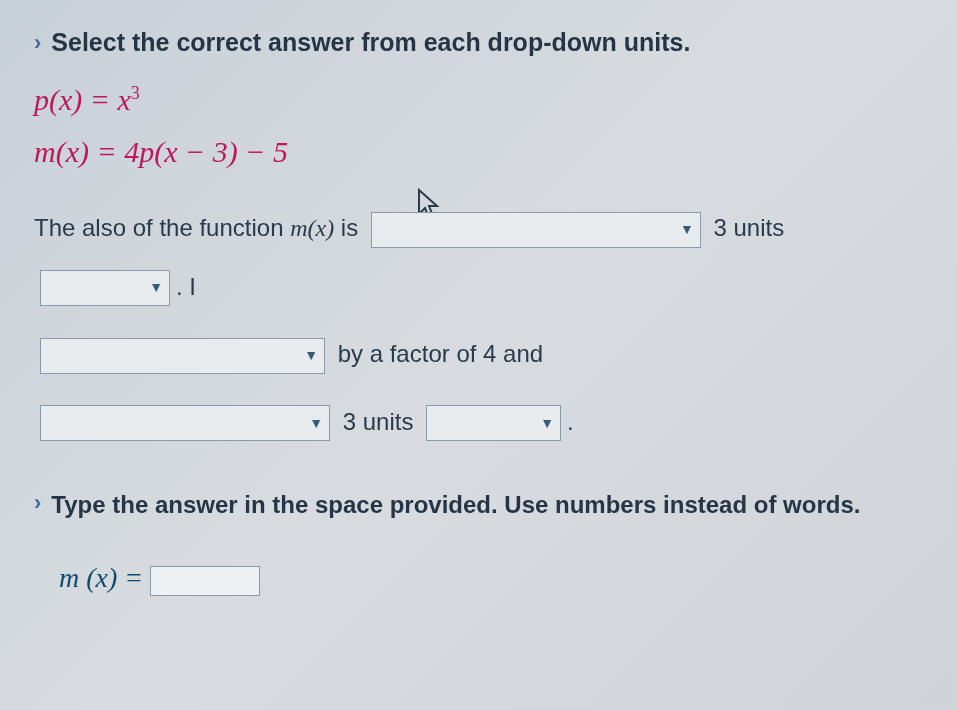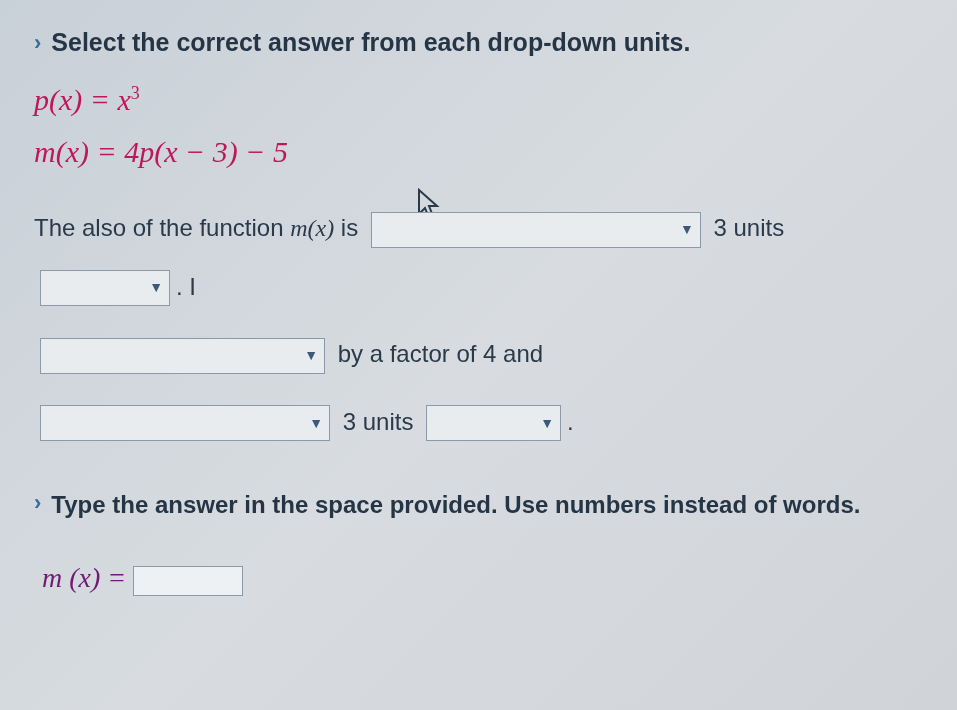--- a/index.html
+++ b/index.html
@@ -88,22 +88,22 @@
     display: flex;
     align-items: flex-start;
     gap: 10px;
     line-height: 1.4;
     padding-right: 10px;
   }
   .answer-line {
     font-family: "Times New Roman", serif;
     font-style: italic;
     font-size: 28px;
-    color: #701a75;
-    margin-left: 8px;
+    color: #0c4a6e;
+    margin-left: 25px;
   }
   .cursor {
     position: absolute;
     left: 415px;
     top: 188px;
     pointer-events: none;
   }
   .row { margin-bottom: 10px; }
 </style>
 </head>

